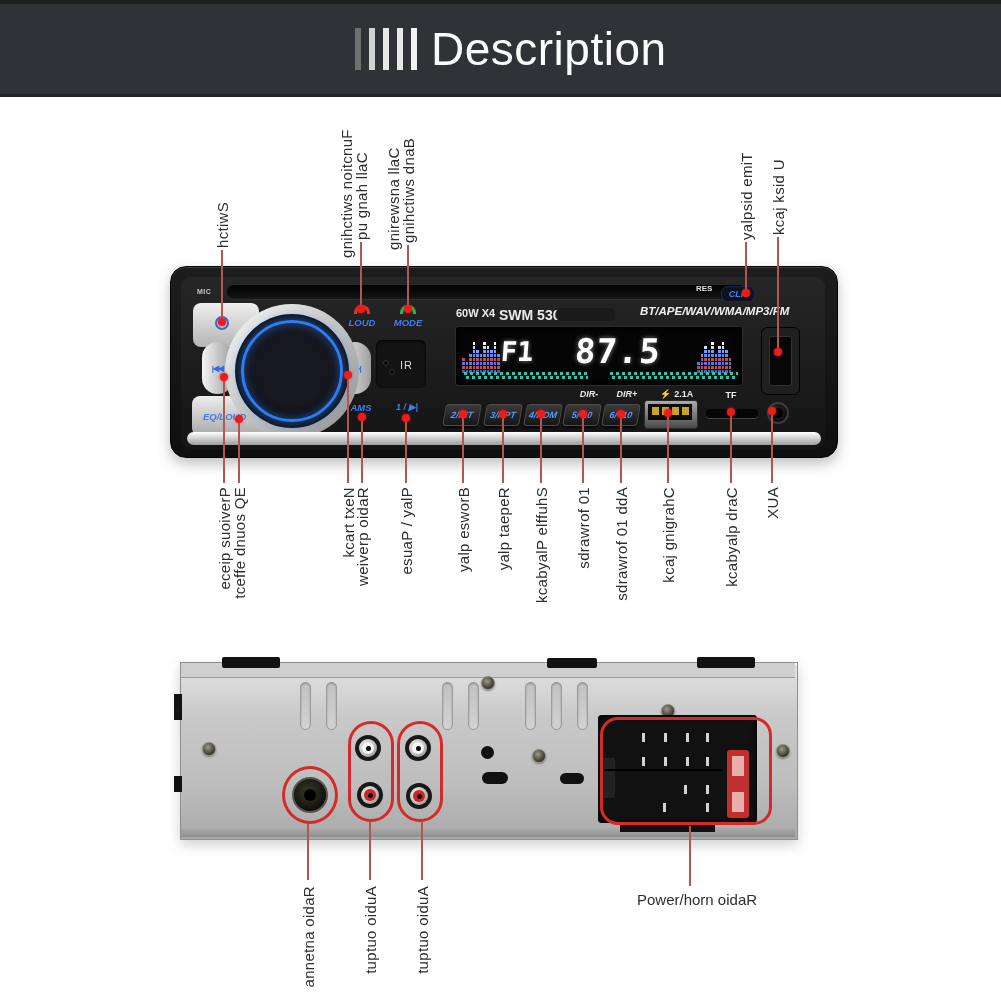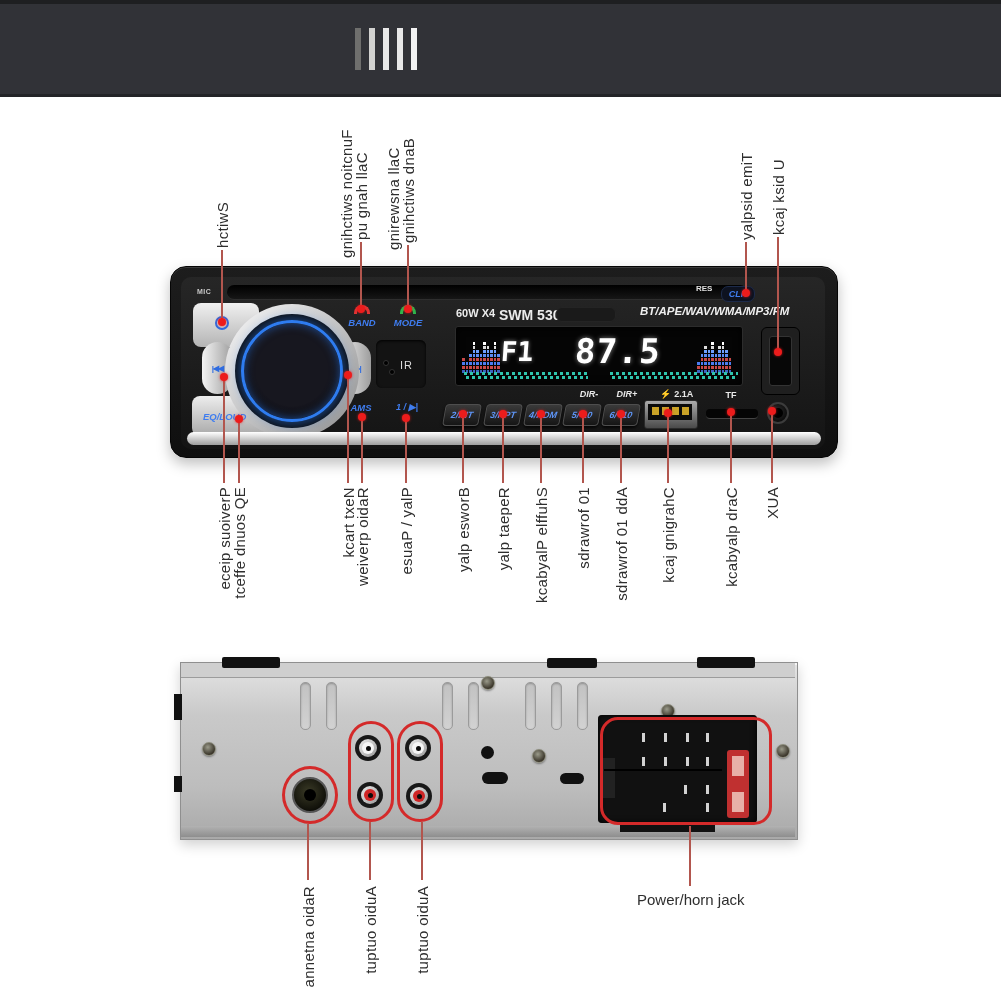--- a/index.html
+++ b/index.html
@@ -18,20 +18,21 @@
           border:1px solid #8a8a7a;box-shadow:0 1px 2px rgba(0,0,0,.4);}
 </style>
 </head>
 <body>
 
 <div id="canvas">
 
   <div class="abs" style="left:0;top:0;width:1001px;height:97px;background:#313237;
               border-top:4px solid #1e1f21;border-bottom:3px solid #232427;box-sizing:border-box;"></div>
   <div class="abs" id="hdr-bars" style="left:355px;top:28px;width:64px;height:42px;"></div>
+  <div class="abs" style="left:431px;top:22px;font-size:46px;color:#fafafa;letter-spacing:.5px;">Description</div>
 
   <div class="abs" style="left:170px;top:266px;width:666px;height:190px;border-radius:16px;
               background:linear-gradient(180deg,#1d1d1d,#0f0f0f);border:1px solid #050505;
               box-shadow:0 6px 14px rgba(0,0,0,.25), inset 0 1px 0 #3a3a3a;"></div>
   <div class="abs" style="left:181px;top:277px;width:644px;height:172px;border-radius:10px;
               background:linear-gradient(180deg,#262626,#141414);"></div>
 
   <div class="abs" style="left:197px;top:288px;font-size:7px;color:#c8c8c8;letter-spacing:.5px;font-weight:bold;">MIC</div>
   <div class="abs" style="left:227px;top:285px;width:520px;height:14px;border-radius:7px;
               background:linear-gradient(180deg,#000,#161616);border-bottom:1px solid #2e2e2e;"></div>
@@ -61,21 +62,21 @@
               border:3px solid #2e7cf0;box-shadow:0 0 12px 2px rgba(46,124,240,.55), inset 0 0 10px rgba(46,124,240,.6);
               background:radial-gradient(circle at 50% 45%,#17171f 55%,#000);"></div>
 
   <div class="abs" style="left:215px;top:316px;width:14px;height:14px;border:2px solid #2e6be0;border-radius:50%;box-sizing:border-box;"></div>
   <div class="abs" style="left:221px;top:313px;width:2px;height:7px;background:#2e6be0;"></div>
 
   <div class="abs blue" style="left:203px;top:411px;font-size:9.5px;z-index:6;">EQ/LOUD</div>
 
   <div class="abs" style="left:354px;top:305px;width:16px;height:9px;border:3px solid #e03434;border-bottom:none;
               border-radius:9px 9px 0 0;box-sizing:border-box;"></div>
-  <div class="abs blue" style="left:344px;top:317px;width:36px;text-align:center;font-size:9.5px;">BAND</div>
+  <div class="abs blue" style="left:344px;top:317px;width:36px;text-align:center;font-size:9.5px;">LOUD</div>
   <div class="abs" style="left:400px;top:305px;width:16px;height:9px;border:3px solid #2fb84c;border-bottom:none;
               border-radius:9px 9px 0 0;box-sizing:border-box;"></div>
   <div class="abs blue" style="left:390px;top:317px;width:36px;text-align:center;font-size:9.5px;">MODE</div>
 
   <div class="abs" style="left:376px;top:340px;width:50px;height:48px;border-radius:6px;background:#131313;
               box-shadow:inset 0 1px 3px #000;"></div>
   <div class="abs" style="left:383px;top:360px;width:4px;height:4px;border-radius:50%;background:#000;border:1px solid #333;"></div>
   <div class="abs" style="left:389px;top:369px;width:4px;height:4px;border-radius:50%;background:#000;border:1px solid #333;"></div>
   <div class="abs" style="left:400px;top:359px;font-size:11px;color:#dcdcdc;letter-spacing:1px;">IR</div>
 
@@ -436,14 +437,14 @@
     </div>
     <div class="abs" style="left: 369px; top: 822px; width: 2px; height: 58px; background: rgb(178, 86, 78); z-index: 40;"></div>
     <div class="abs vtext" style="left: 362px; top: 886px; width: 16px; height: 0px; z-index: 30;">
       <span style="transform: rotate(-90deg) translateX(-100%);">tuptuo oiduA</span>
     </div>
     <div class="abs" style="left: 421px; top: 822px; width: 2px; height: 58px; background: rgb(178, 86, 78); z-index: 40;"></div>
     <div class="abs vtext" style="left: 414px; top: 886px; width: 16px; height: 0px; z-index: 30;">
       <span style="transform: rotate(-90deg) translateX(-100%);">tuptuo oiduA</span>
     </div>
     <div class="abs" style="left: 689px; top: 826px; width: 2px; height: 60px; background: rgb(178, 86, 78); z-index: 40;"></div>
-    <div class="abs" style="left: 637px; top: 891px; font-size: 15px; color: rgb(46, 46, 46); z-index: 30;">Power/horn jack</div>
+    <div class="abs" style="left: 637px; top: 891px; font-size: 15px; color: rgb(46, 46, 46); z-index: 30;">Power/horn oidaR</div>
   </div>
 
 </body></html>

